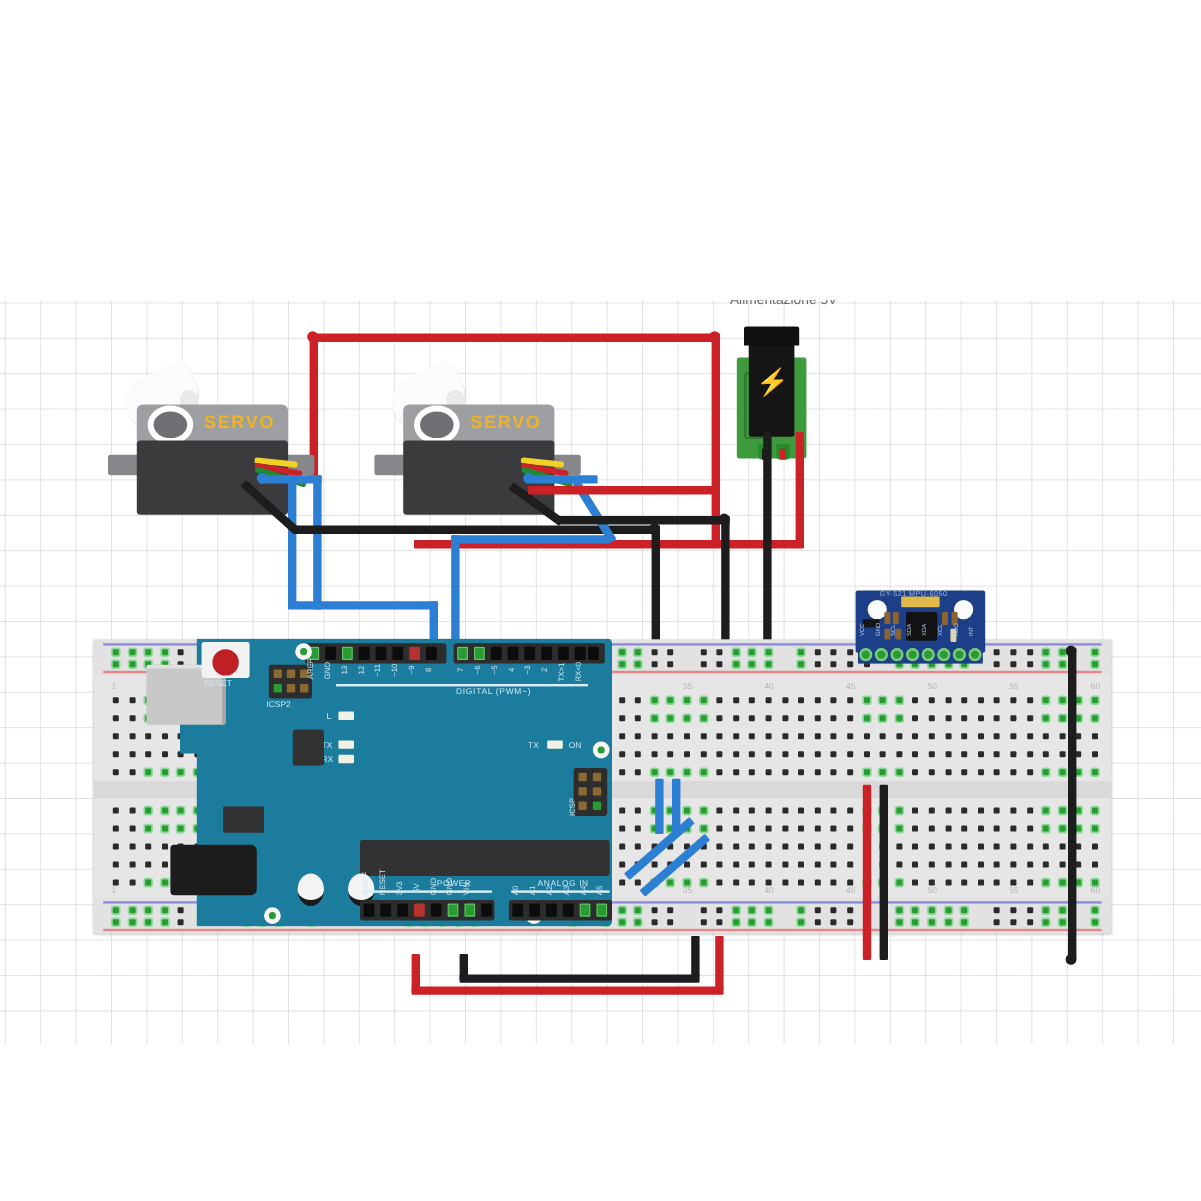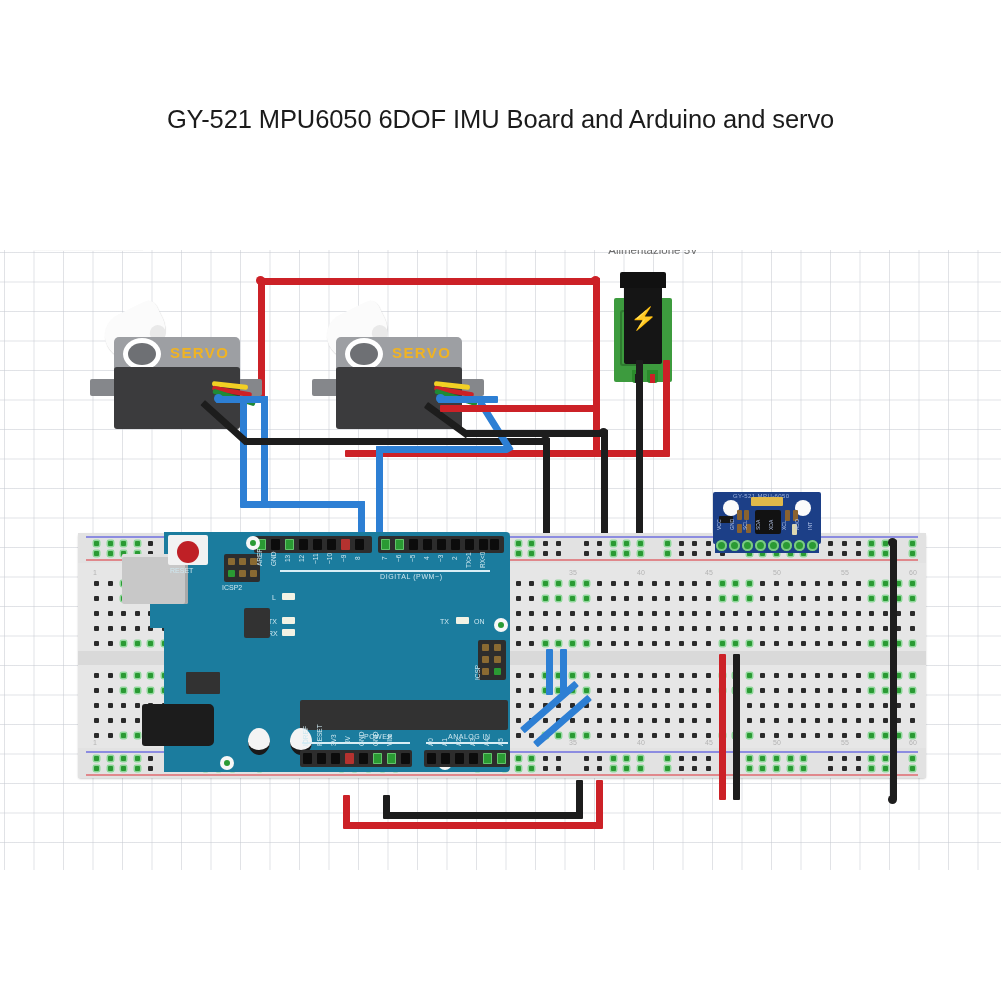--- a/index.html
+++ b/index.html
@@ -146,21 +146,20 @@
   #mpu .hdr{position:absolute;left:2px;top:47px;width:104px;height:14px;background:#1c3f87;}
   #mpu .hp{position:absolute;top:1px;width:11px;height:11px;border-radius:50%;background:#2a9a33;box-shadow:inset 0 0 0 2px #7cc986;}
   #mpu .silk{position:absolute;font-size:5px;color:#b9c9ec;font-family:"Liberation Sans",sans-serif;}
   #mpu .brandsilk{position:absolute;left:20px;top:1px;font-size:6px;color:#9db2dd;letter-spacing:.4px;}
 </style>
 </head>
 <body>
 
 <div id="page">
 
-  <div id="title">GY-521 MPU6050 6DOF IMU Board and Arduino and servo</div>
 
   <div id="canvas">
 
     <div id="battery-label">Alimentazione 5V</div>
 
     <div id="battery">
       <div class="pcb"></div>
       <div class="cell"></div>
       <div class="cap9v"></div>
       <div class="bolt">⚡</div>

